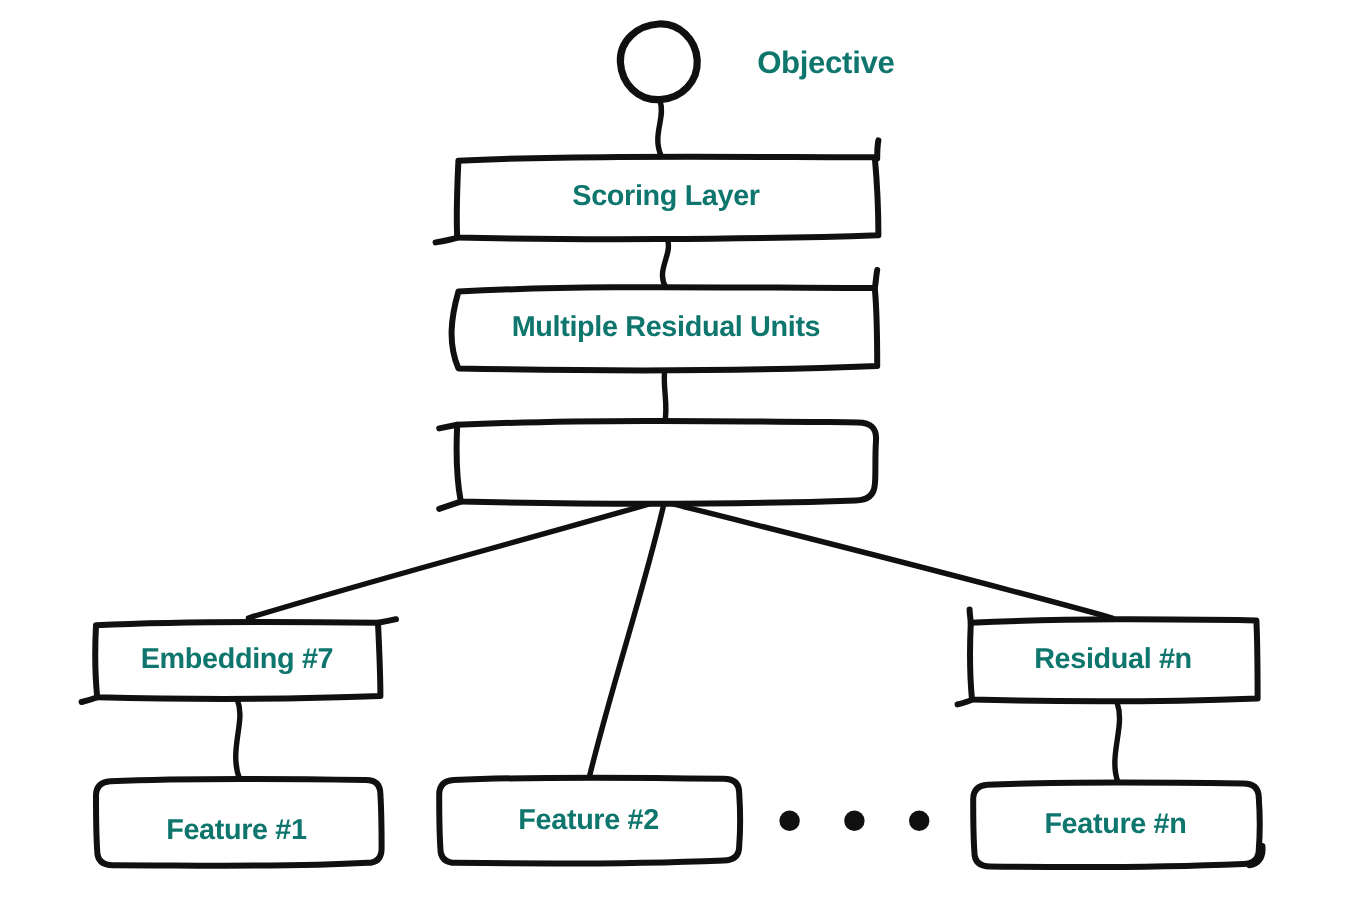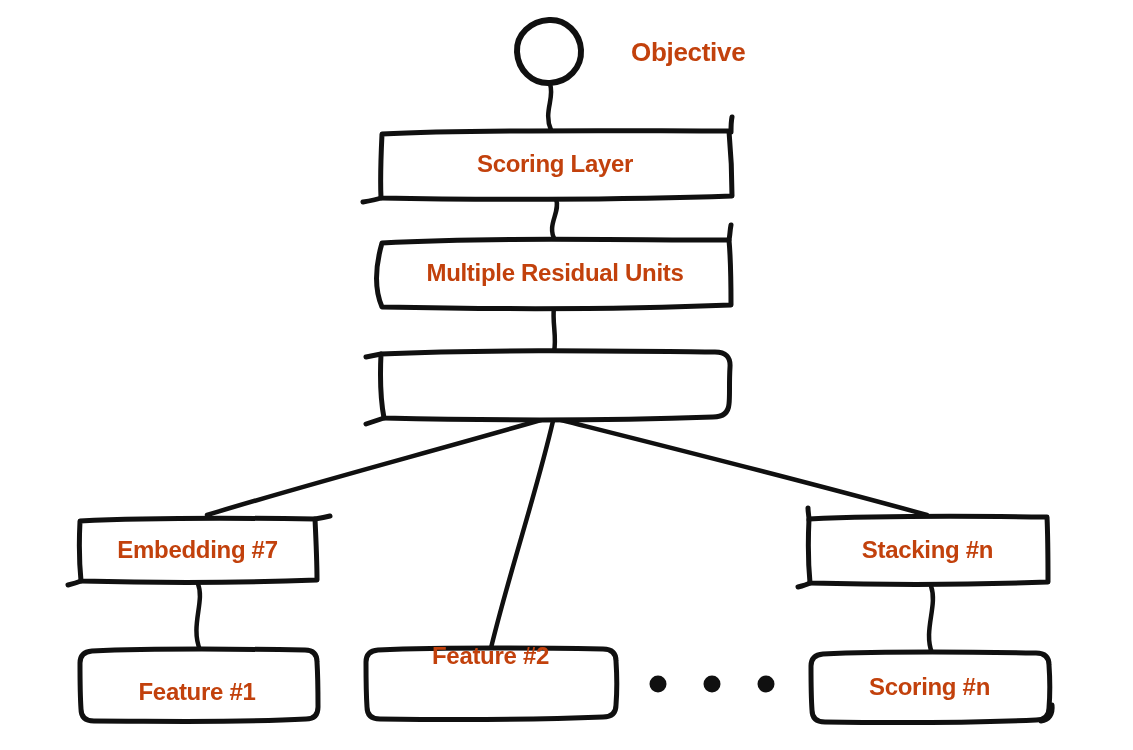--- a/index.html
+++ b/index.html
@@ -3,30 +3,30 @@
 <meta charset="utf-8">
 <style>
   html,body{margin:0;padding:0;background:#ffffff;}
   #stage{
     position:relative;width:1133px;height:750px;background:#ffffff;
     overflow:hidden;font-family:"Liberation Sans","DejaVu Sans",sans-serif;
   }
   #sketch{position:absolute;left:0;top:0;z-index:1;}
   .lbl{
     position:absolute;z-index:2;display:flex;align-items:center;justify-content:center;
-    font-weight:700;font-size:24px;color:#c2410c;letter-spacing:-0.3px;white-space:nowrap;
+    font-weight:700;font-size:24px;color:#0f766e;letter-spacing:-0.3px;white-space:nowrap;
   }
   .lbl.free{justify-content:flex-start;}
   #objective-label{left:631px;top:36px;width:150px;height:32px;font-size:26px;}
   #scoring-label{left:378px;top:130px;width:354px;height:68px;}
   #residual-label{left:378px;top:238px;width:354px;height:70px;}
   #stacking-label{left:377px;top:350px;width:358px;height:70px;}
   #embedding1-label{left:77px;top:517px;width:241px;height:66px;}
   #feature1-label{left:75px;top:648px;width:244px;height:88px;}
-  #feature2-label{left:363px;top:620px;width:255px;height:72px;}
+  #feature2-label{left:363px;top:648px;width:255px;height:72px;}
   #embeddingN-label{left:805px;top:515px;width:245px;height:70px;}
   #featureN-label{left:807px;top:650px;width:245px;height:73px;}
   #watermark{
     position:absolute;left:812px;top:674px;z-index:3;
     display:flex;align-items:center;gap:6px;
     pointer-events:none;
   }
   #watermark .wm-text{
     font-size:32px;font-weight:700;letter-spacing:3px;white-space:nowrap;
     color:rgba(175,175,175,0.62);
@@ -90,17 +90,17 @@
       </g>
     </g>
   </svg>
 
   <div class="lbl free" id="objective-label">Objective</div>
   <div class="lbl" id="residual-label">Multiple Residual Units</div>
   <div class="lbl" id="scoring-label">Scoring Layer</div>
   <div class="lbl" id="embedding1-label">Embedding #7</div>
   <div class="lbl" id="feature1-label">Feature #1</div>
   <div class="lbl" id="feature2-label">Feature #2</div>
-  <div class="lbl" id="embeddingN-label">Stacking #n</div>
-  <div class="lbl" id="featureN-label">Scoring #n</div>
+  <div class="lbl" id="embeddingN-label">Residual #n</div>
+  <div class="lbl" id="featureN-label">Feature #n</div>
 
 
 </div>
 
 </body></html>

